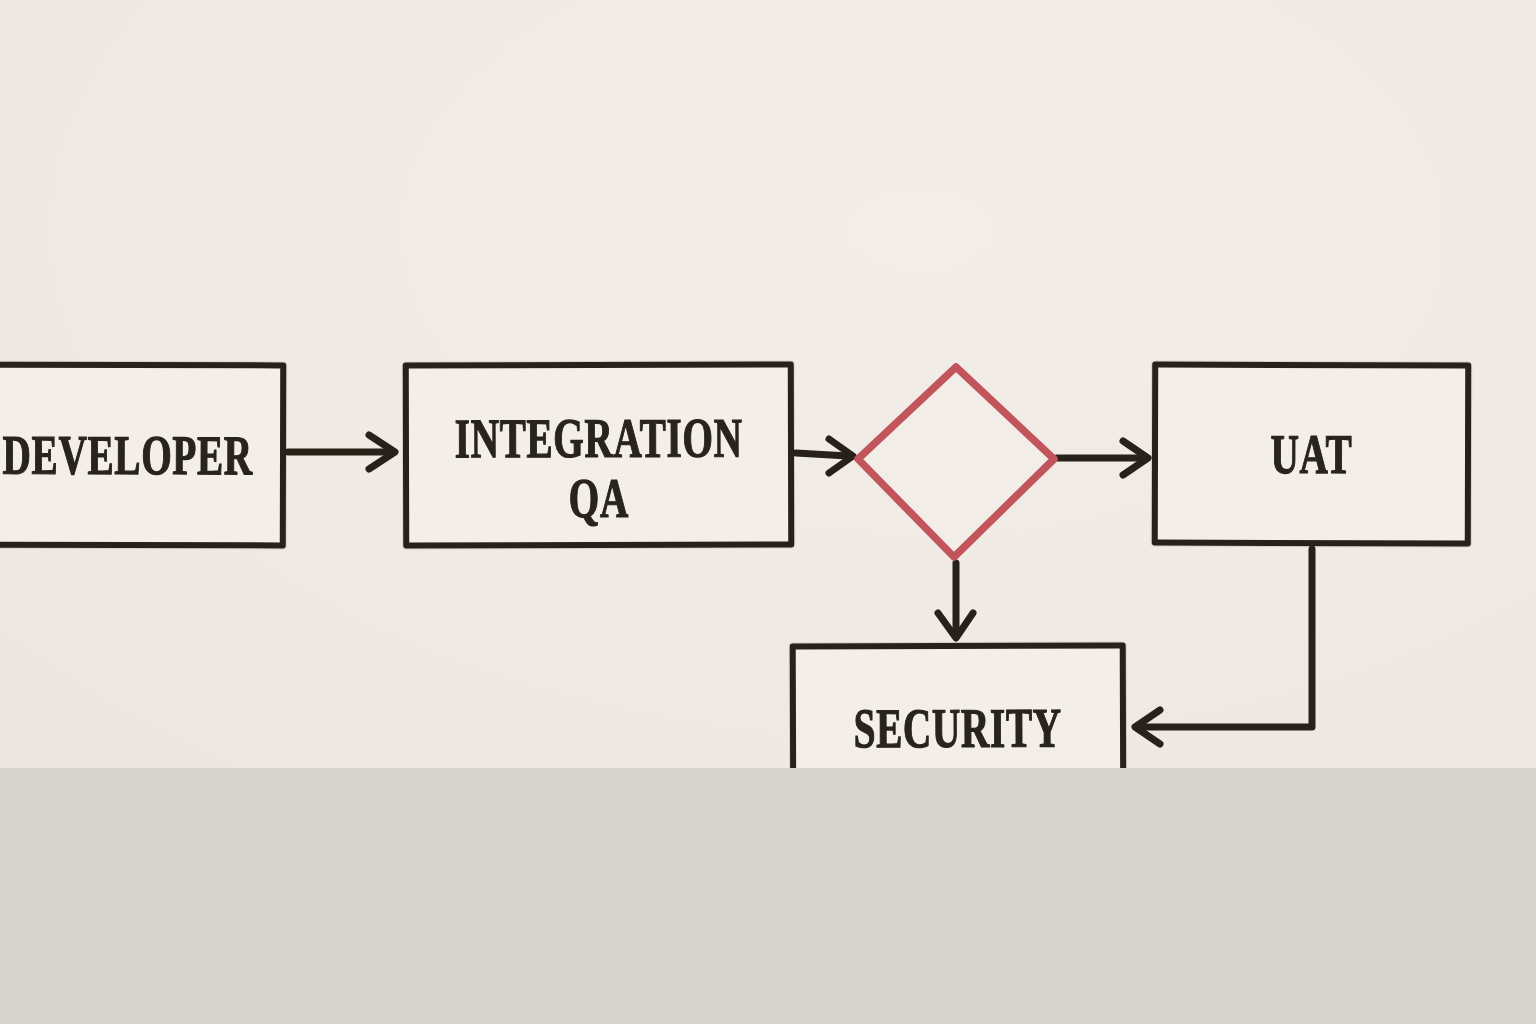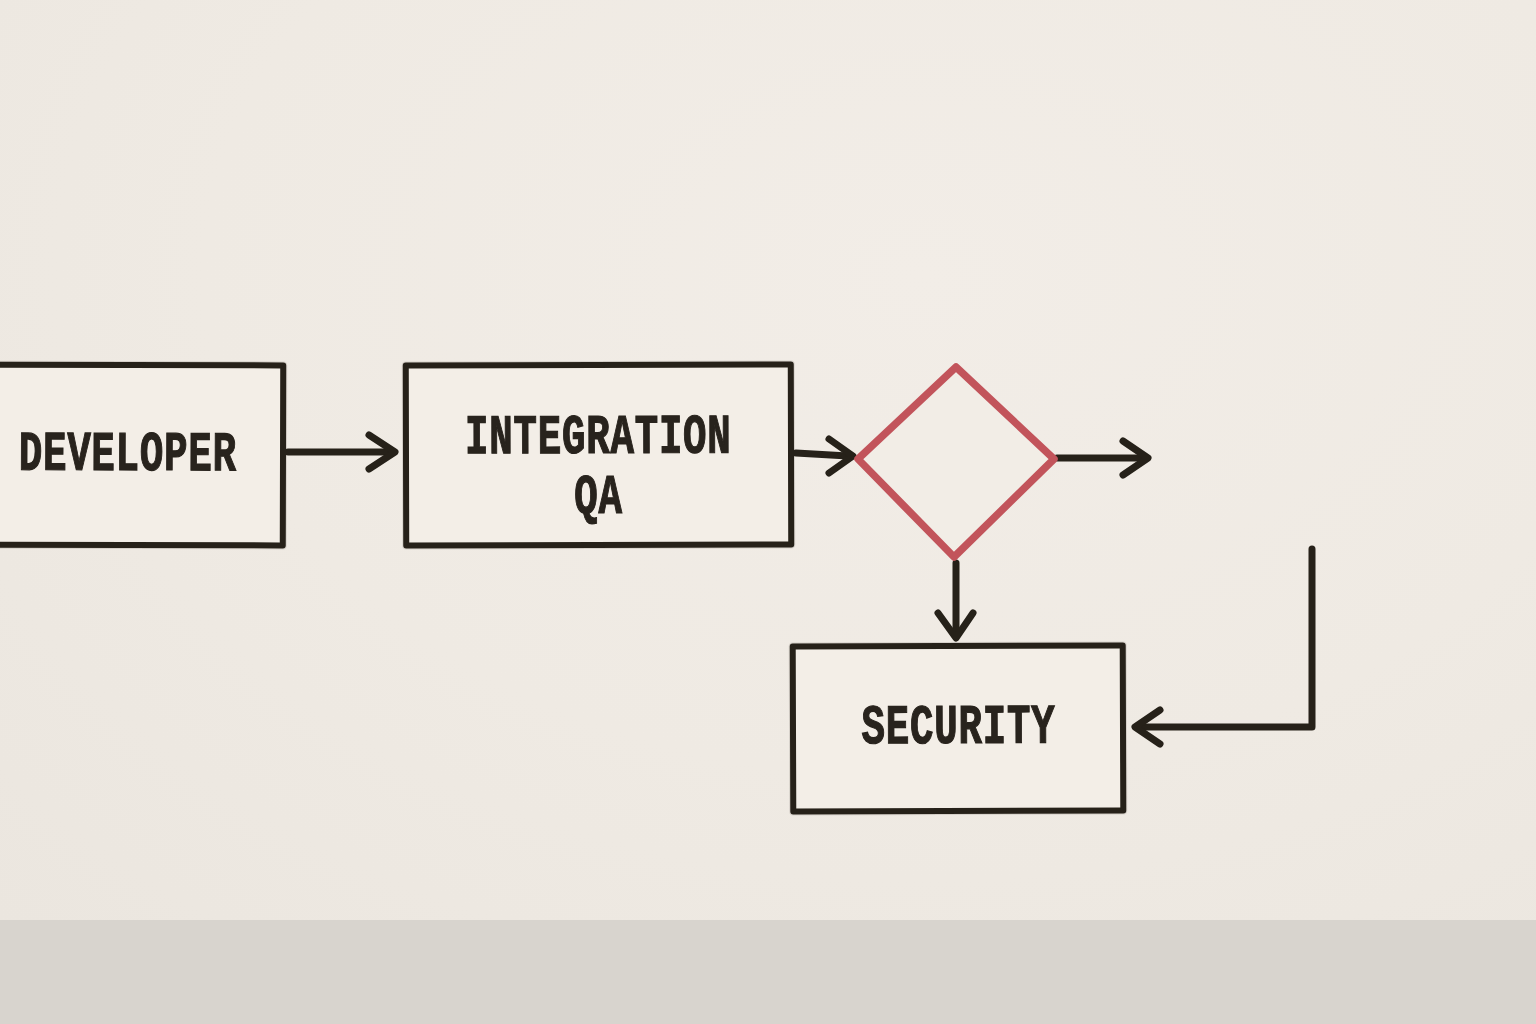--- a/index.html
+++ b/index.html
@@ -3,24 +3,24 @@
 <meta charset="utf-8">
 <style>
   html, body {
     margin: 0;
     padding: 0;
     background: #d8d4ce;
   }
   .canvas {
     position: relative;
     width: 1536px;
-    height: 920px;
+    height: 768px;
     overflow: hidden;
     background: radial-gradient(ellipse at 60% 30%, #f2ede7 0%, #efeae3 55%, #ebe6df 100%);
-    font-family: Liberation Mono, monospace;
+    font-family: Liberation Serif, serif;
   }
   .connector-layer {
     position: absolute;
     left: 0; top: 0;
     width: 1536px; height: 1024px;
   }
   .box {
     position: absolute;
     box-sizing: border-box;
     border: 6px solid #262119;
@@ -112,19 +112,22 @@
     <span class="box-label">DEVELOPER</span>
   </div>
 
   <div class="box box-integration">
     <span class="box-label">
       <span>INTEGRATION</span><br>
       <span>QA</span>
     </span>
   </div>
 
+  <div class="box box-uat">
+    <span class="box-label">UAT</span>
+  </div>
 
   <div class="box box-security">
     <span class="box-label">SECURITY</span>
   </div>
 
 
 </div>
 
 </body></html>

